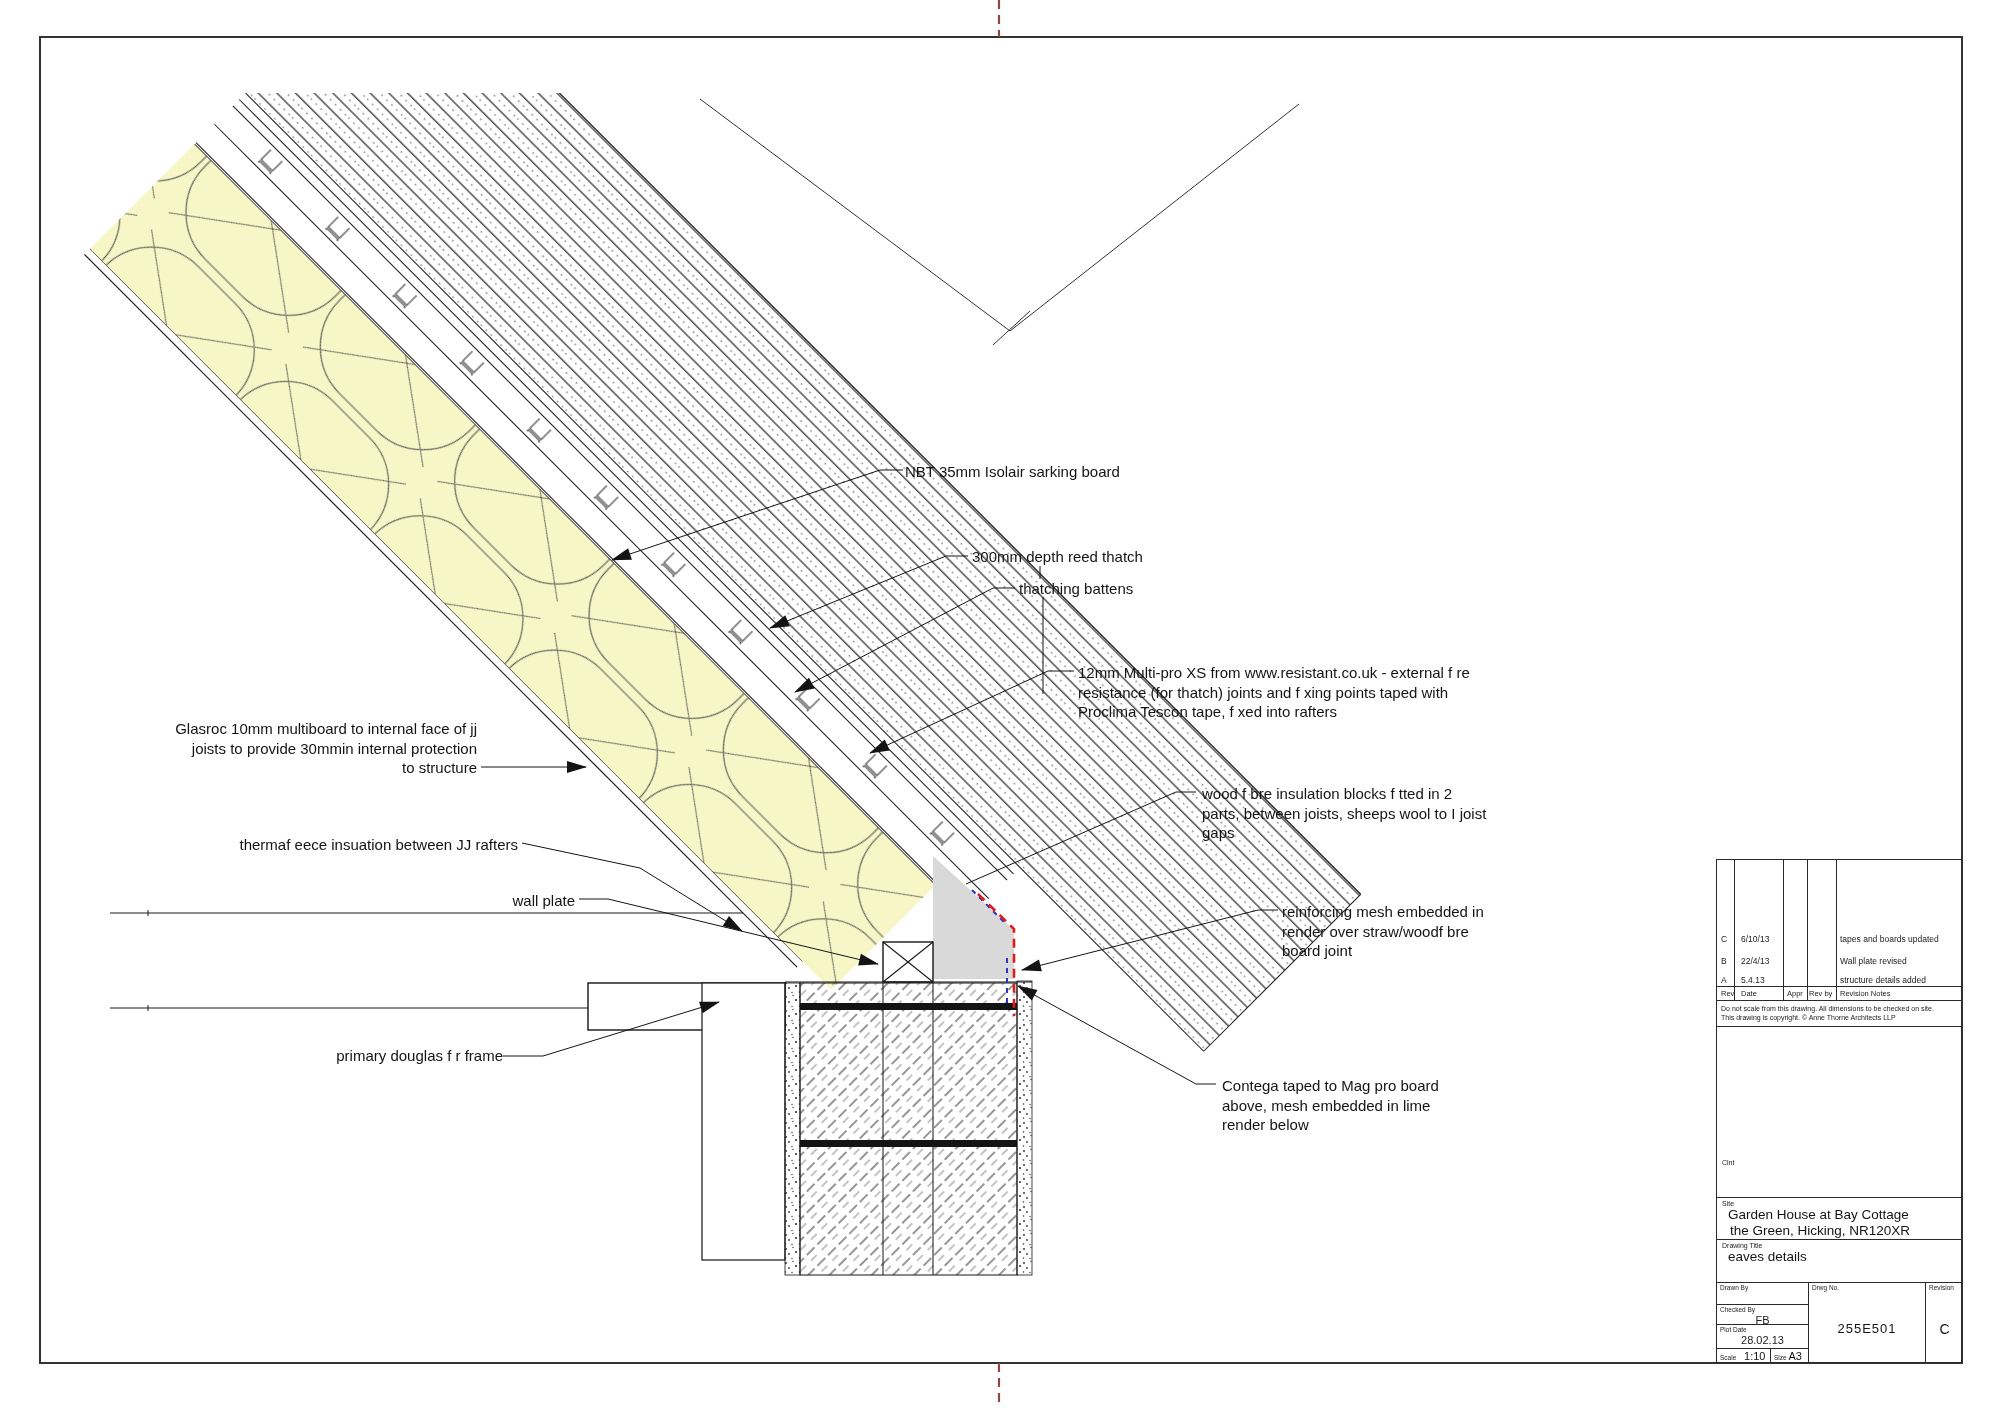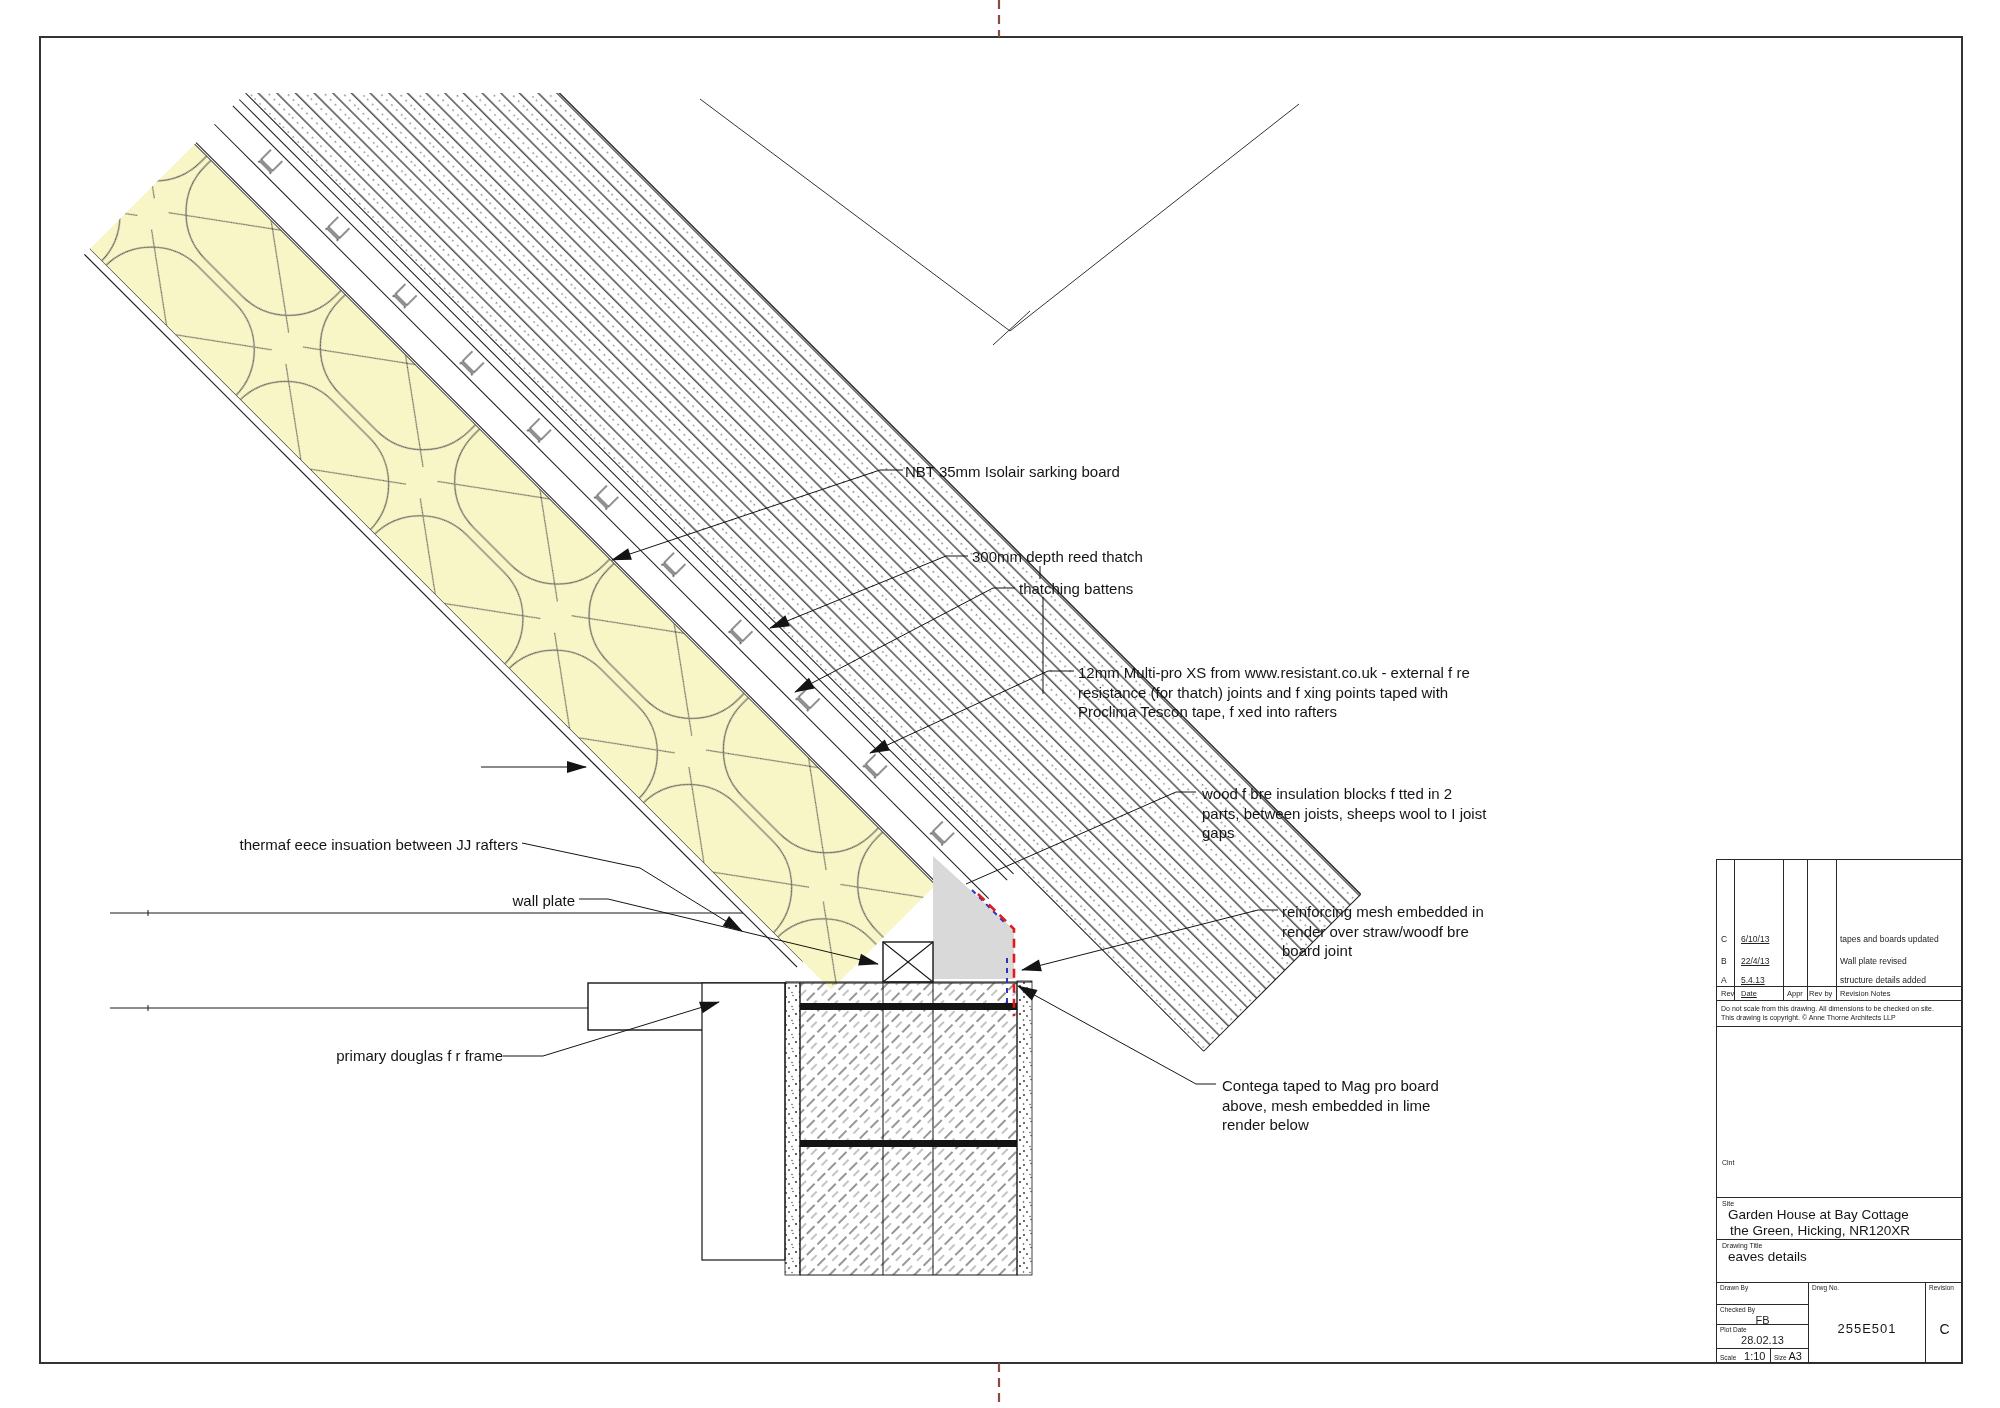--- a/index.html
+++ b/index.html
@@ -9,21 +9,21 @@
   .lbl{position:absolute;font-size:15px;line-height:19.5px;white-space:nowrap;color:#141414;}
   .lbl.r{text-align:right;}
   
   .tblock{position:absolute;left:1716px;top:859px;width:246px;height:504px;
           border:1.5px solid #2a2a2a;box-sizing:border-box;font-size:8px;color:#222;}
   .tb-abs{position:absolute;box-sizing:border-box;}
   .revgrid{left:0;top:0;width:100%;height:141px;border-bottom:1px solid #2a2a2a;}
   .revcol{position:absolute;top:0;height:100%;border-right:1px solid #2a2a2a;}
   .revrow{position:absolute;left:0;width:100%;height:22px;font-size:8.5px;}
   .revrow span{position:absolute;top:5px;}
-  .rv-rev{left:4px;} .rv-date{left:24px;text-decoration:underline;} .rv-appr{left:70px;} .rv-revby{left:92px;} .rv-notes{left:123px;}
+  .rv-rev{left:4px;} .rv-date{left:24px;} .rv-appr{left:70px;} .rv-revby{left:92px;} .rv-notes{left:123px;}
   .revhead{position:absolute;left:0;bottom:0;width:100%;height:13px;border-top:1px solid #2a2a2a;font-size:7.5px;}
   .revhead span{position:absolute;top:2px;}
   .disclaim{left:0;top:141px;width:100%;height:26px;border-bottom:1px solid #2a2a2a;
             font-size:7px;line-height:9px;padding:3px 4px;}
   .logobox{left:0;top:167px;width:100%;height:129px;border-bottom:1px solid #2a2a2a;}
   .atlogo{position:absolute;left:20px;top:4px;font-family:"DejaVu Serif",serif;font-weight:bold;
           font-size:66px;letter-spacing:-3px;color:#000;}
   .pname{position:absolute;left:10px;top:84px;font-size:8px;letter-spacing:2.6px;color:#333;}
   .paddr{position:absolute;left:4px;top:97px;font-size:6.8px;color:#333;white-space:nowrap;}
   .pcontact{position:absolute;left:4px;top:107px;font-size:6px;color:#333;white-space:nowrap;}
@@ -175,20 +175,25 @@
   <div>render over straw/woodf bre</div>
   <div>board joint</div>
 </div>
 
 <div class="lbl" style="left:1222px;top:1076px">
   <div>Contega taped to Mag pro board</div>
   <div>above, mesh embedded in lime</div>
   <div>render below</div>
 </div>
 
+<div class="lbl r" style="right:1523px;top:719px">
+  <div>Glasroc 10mm multiboard to internal face of jj</div>
+  <div>joists to provide 30mmin internal protection</div>
+  <div>to structure</div>
+</div>
 
 <div class="lbl r" style="right:1482px;top:835px">thermaf eece insuation between JJ rafters</div>
 <div class="lbl r" style="right:1425px;top:891px">wall plate</div>
 <div class="lbl r" style="right:1497px;top:1046px">primary douglas f r frame</div>
 
 <div class="tblock">
 
   <div class="tb-abs revgrid">
     <div class="revcol" style="left:0;width:17px"></div>
     <div class="revcol" style="left:17px;width:49px"></div>

